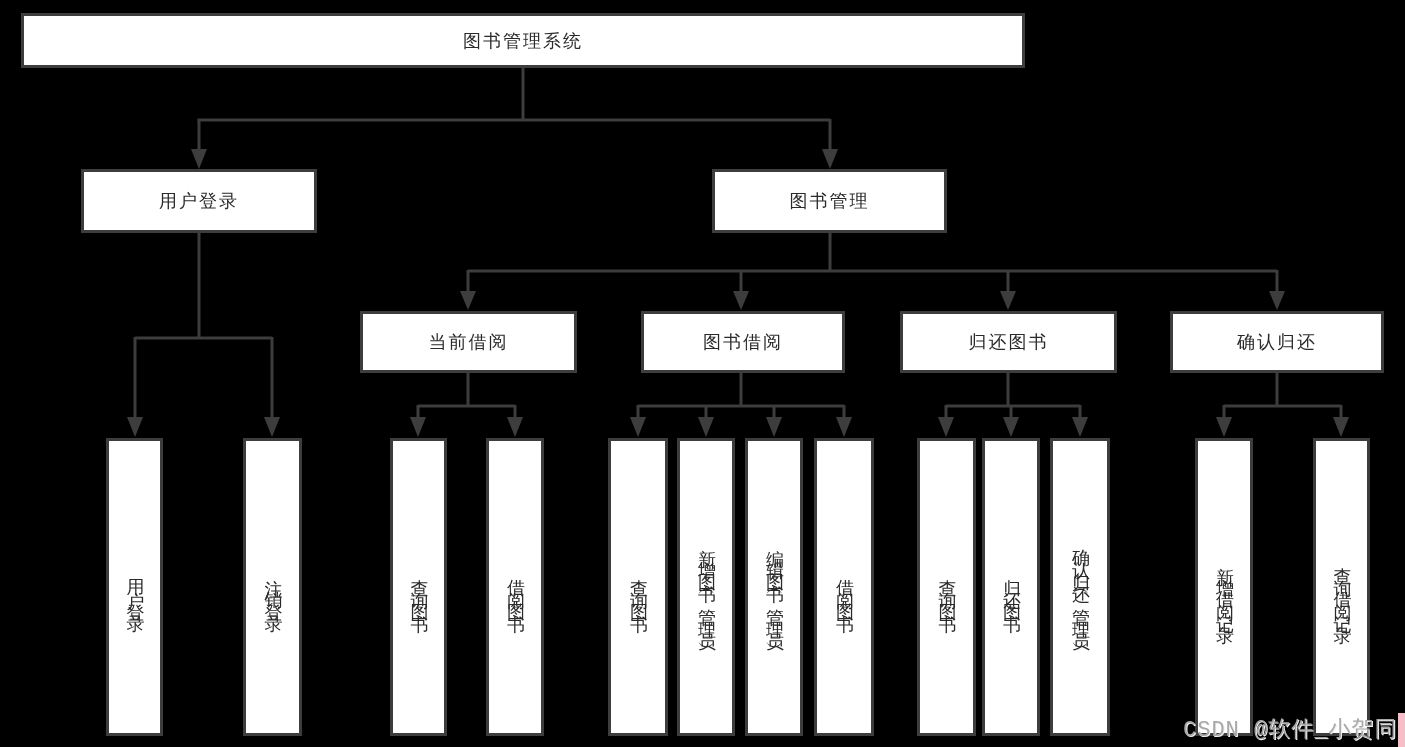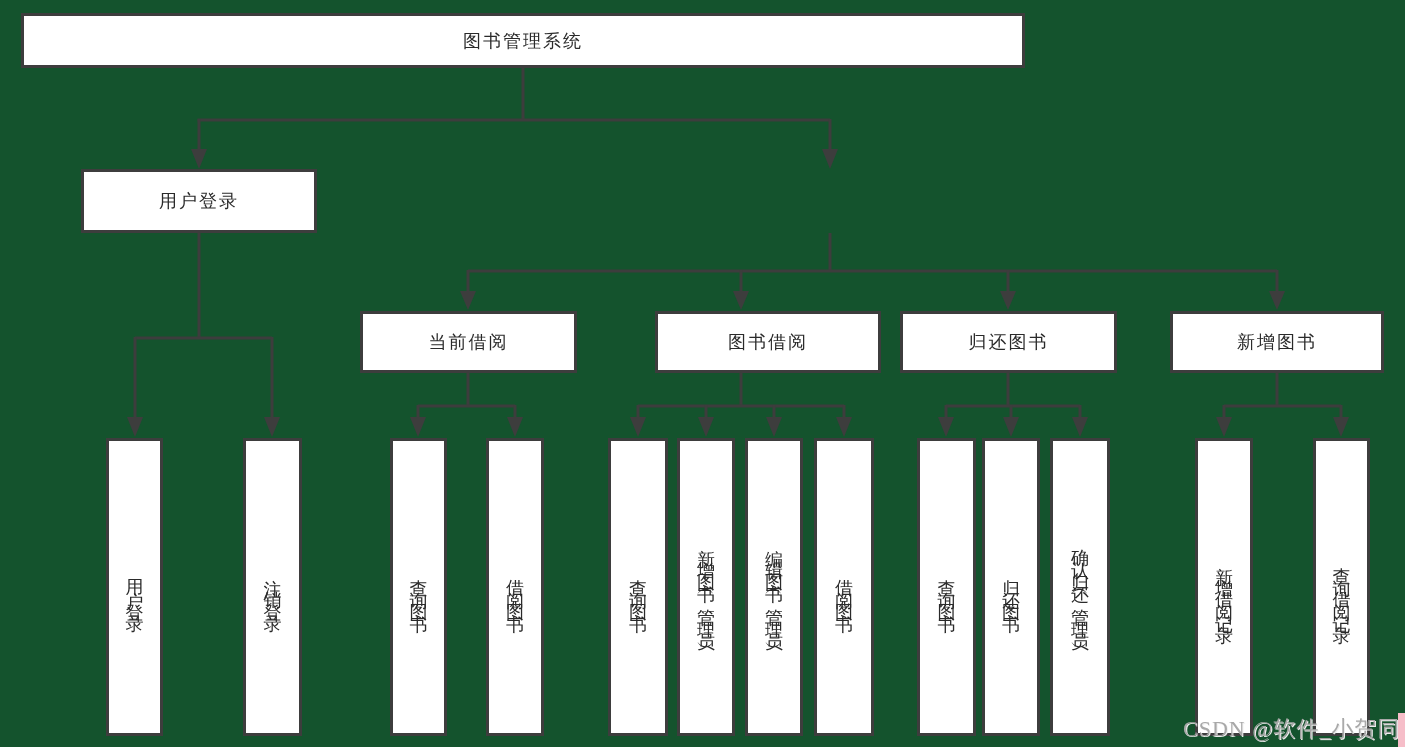--- a/index.html
+++ b/index.html
@@ -1,18 +1,18 @@
 <!DOCTYPE html>
 <html><head>
 <meta charset="utf-8">
 <style>
   html,body{margin:0;padding:0;background:#fff;}
   #stage{
-    position:relative;width:1405px;height:747px;background:#14532d;
-    font-family:Liberation Serif, serif;overflow:hidden;
+    position:relative;width:1405px;height:747px;background:#000000;
+    font-family:Liberation Mono, monospace;overflow:hidden;
   }
   #connectors{position:absolute;left:0;top:0;width:1405px;height:747px;z-index:1;}
   .node{
     position:absolute;box-sizing:border-box;background:#ffffff;
     border:3px solid #3d3d3d;color:#2a2a2a;z-index:2;
     display:flex;align-items:center;justify-content:center;
     font-size:18px;letter-spacing:2px;
   }
   .node.v{
     writing-mode:vertical-rl;letter-spacing:12px;line-height:1;
@@ -98,25 +98,26 @@
       <path d="M1011 437 L1003 417 L1019 417 Z"></path>
       <path d="M1080 437 L1072 417 L1088 417 Z"></path>
       <path d="M1224 437 L1216 417 L1232 417 Z"></path>
       <path d="M1341 437 L1333 417 L1349 417 Z"></path>
     </g>
   </svg>
 
   <div class="node h" style="left:21px;top:13px;width:1004px;height:55px">图书管理系统</div>
 
   <div class="node h" style="left:81px;top:169px;width:236px;height:64px">用户登录</div>
+  <div class="node h" style="left:712px;top:169px;width:235px;height:64px">图书管理</div>
 
   <div class="node h" style="left:360px;top:311px;width:217px;height:62px">当前借阅</div>
-  <div class="node h" style="left:655px;top:311px;width:226px;height:62px">图书借阅</div>
+  <div class="node h" style="left:641px;top:311px;width:204px;height:62px">图书借阅</div>
   <div class="node h" style="left:900px;top:311px;width:217px;height:62px">归还图书</div>
-  <div class="node h" style="left:1170px;top:311px;width:214px;height:62px">新增图书</div>
+  <div class="node h" style="left:1170px;top:311px;width:214px;height:62px">确认归还</div>
 
   <div class="node v" style="left:106px;top:438px;width:57px;height:298px">用户登录</div>
   <div class="node v" style="left:243px;top:438px;width:59px;height:298px">注销登录</div>
 
   <div class="node v" style="left:390px;top:438px;width:57px;height:298px">查询图书</div>
   <div class="node v" style="left:486px;top:438px;width:58px;height:298px">借阅图书</div>
 
   <div class="node v" style="left:608px;top:438px;width:60px;height:298px">查询图书</div>
   <div class="node v" style="left:677px;top:438px;width:58px;height:298px">新增图书（管理员）</div>
   <div class="node v" style="left:745px;top:438px;width:58px;height:298px">编辑图书（管理员）</div>

